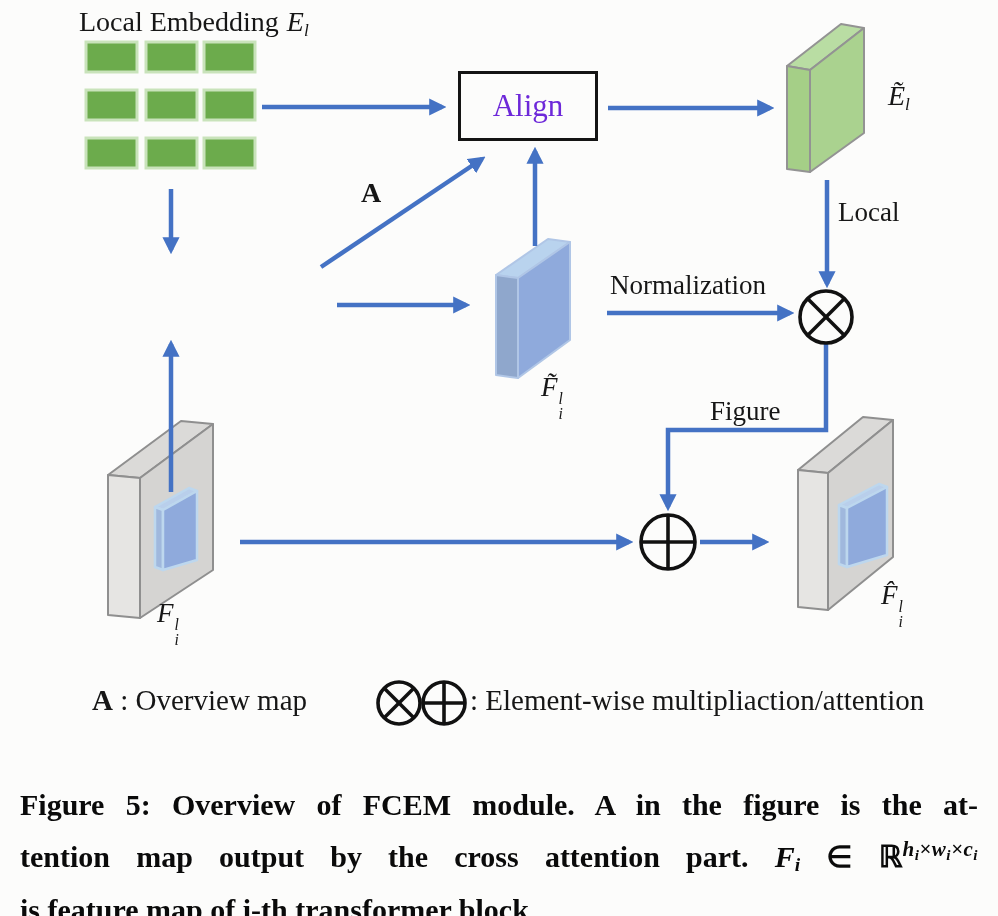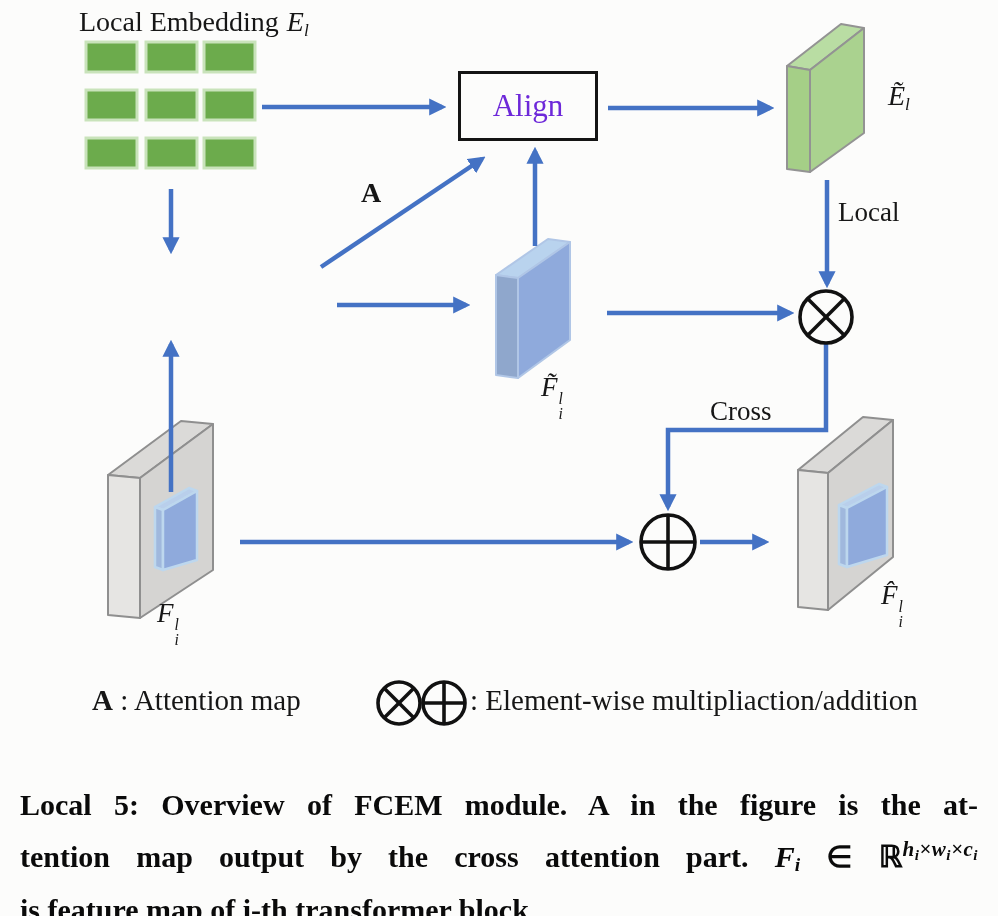--- a/index.html
+++ b/index.html
@@ -136,22 +136,23 @@
 
   <div class="node-box" style="left:458px;top:71px;width:134px;height:64px;">
     <span>Align</span>
   </div>
 
 
   <div class="abs lbl-lg bold" style="left:361px;top:177px;">A</div>
 
   <div class="abs lbl" style="left:838px;top:197px;">Local</div>
 
+  <div class="abs lbl" style="left:610px;top:270px;">Normalization</div>
 
-  <div class="abs lbl" style="left:710px;top:396px;">Cross</div>
+  <div class="abs lbl" style="left:710px;top:396px;">Figure</div>
 
   <div class="abs lbl-lg ital" style="left:873px;top:80px;margin-left:15px;">
     <span>Ẽ</span><span class="msub">l</span>
   </div>
 
   <div class="abs lbl ital" style="left:541px;top:372px;">
     <span>F̃</span><span class="stack">
         <span>l</span>
         <span>i</span>
       </span>
@@ -165,26 +166,26 @@
   </div>
 
   <div class="abs lbl ital" style="left:881px;top:580px;">
     <span>F̂</span><span class="stack">
         <span>l</span>
         <span>i</span>
       </span>
   </div>
 
   <div class="abs legend-row" style="left:92px;top:684px;">
-    <span class="bold">A</span><span> : Attention map</span>
+    <span class="bold">A</span><span> : Overview map</span>
   </div>
-  <div class="abs legend-row" style="left:470px;top:684px;"> : Element-wise multipliaction/addition</div>
+  <div class="abs legend-row" style="left:470px;top:684px;"> : Element-wise multipliaction/attention</div>
 
   <div class="caption">
-    <div class="cap-line-j">Local 5: Overview of FCEM module. A in the figure is the at-</div>
+    <div class="cap-line-j">Figure 5: Overview of FCEM module. A in the figure is the at-</div>
     <div class="cap-line-j">
       <span>tention map output by the cross attention part. </span><span class="ital">F</span><span class="cap-sub">i</span>
       <span>∈</span>
       <span>ℝ</span><span class="cap-sup"><span>h</span><span class="ssub">i</span><span>×</span><span>w</span><span class="ssub">i</span><span>×</span><span>c</span><span class="ssub">i</span></span>
     </div>
     <div>is feature map of i-th transformer block</div>
   </div>
 
 </div>
 

